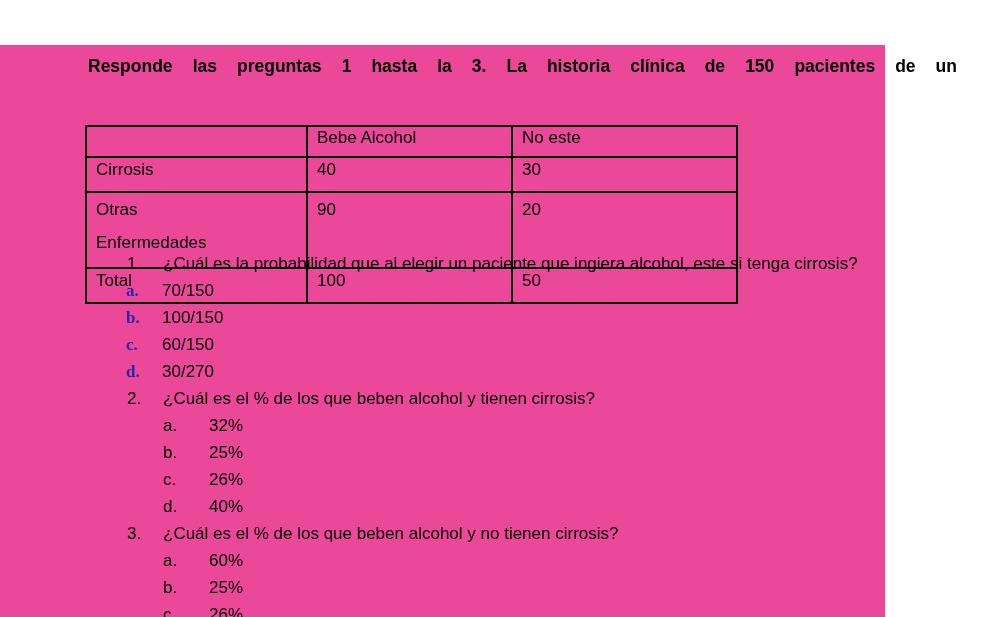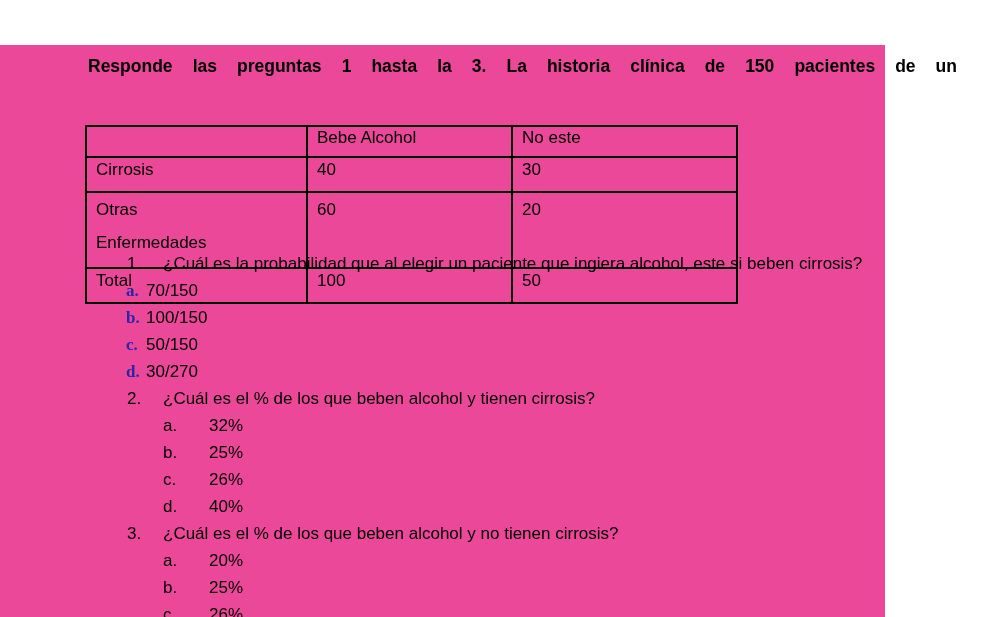--- a/index.html
+++ b/index.html
@@ -73,21 +73,21 @@
   }
   .qline .q-num   { position: absolute; left: 127px; }
   .qline .q-text  { position: absolute; left: 163px; }
   .opt-level1 .opt-letter {
     position: absolute;
     left: 126px;
     font-family: "Liberation Serif", serif;
     font-weight: bold;
     color: #2626AA;
   }
-  .opt-level1 .opt-text { position: absolute; left: 146px; text-align: center; }
+  .opt-level1 .opt-text { position: absolute; left: 162px; text-align: center; }
   .opt-level2 .opt-letter { position: absolute; left: 163px; }
   .opt-level2 .opt-text   { position: absolute; left: 209px; }
 </style>
 </head>
 <body>
 
 <div class="page">
 
   <div class="title">
     <span class="title-line justified">Responde las preguntas 1 hasta la 3. La historia clínica de 150 pacientes de un</span>
@@ -101,48 +101,48 @@
       <td class="col-b">No este</td>
     </tr>
     <tr class="row-body">
       <td>Cirrosis</td>
       <td>40</td>
       <td>30</td>
     </tr>
     <tr class="row-tall">
       <td>Otras
 Enfermedades</td>
-      <td>60</td>
+      <td>90</td>
       <td>20</td>
     </tr>
     <tr class="row-body">
       <td>Total</td>
       <td>100</td>
       <td>50</td>
     </tr>
   </tbody>
     </table>
 
   <div class="questions">
 
     <div class="qline">
       <span class="q-num">1.</span>
-      <span class="q-text">¿Cuál es la probabilidad que al elegir un paciente que ingiera alcohol, este si beben cirrosis?</span>
+      <span class="q-text">¿Cuál es la probabilidad que al elegir un paciente que ingiera alcohol, este si tenga cirrosis?</span>
     </div>
     <div class="qline opt-level1">
       <span class="opt-letter">a.</span>
       <span class="opt-text">70/150</span>
     </div>
     <div class="qline opt-level1">
       <span class="opt-letter">b.</span>
       <span class="opt-text">100/150</span>
     </div>
     <div class="qline opt-level1">
       <span class="opt-letter">c.</span>
-      <span class="opt-text">50/150</span>
+      <span class="opt-text">60/150</span>
     </div>
     <div class="qline opt-level1">
       <span class="opt-letter">d.</span>
       <span class="opt-text">30/270</span>
     </div>
 
     <div class="qline">
       <span class="q-num">2.</span>
       <span class="q-text">¿Cuál es el % de los que beben alcohol y tienen cirrosis?</span>
     </div>
@@ -162,21 +162,21 @@
       <span class="opt-letter">d.</span>
       <span class="opt-text">40%</span>
     </div>
 
     <div class="qline">
       <span class="q-num">3.</span>
       <span class="q-text">¿Cuál es el % de los que beben alcohol y no tienen cirrosis?</span>
     </div>
     <div class="qline opt-level2">
       <span class="opt-letter">a.</span>
-      <span class="opt-text">20%</span>
+      <span class="opt-text">60%</span>
     </div>
     <div class="qline opt-level2">
       <span class="opt-letter">b.</span>
       <span class="opt-text">25%</span>
     </div>
     <div class="qline opt-level2">
       <span class="opt-letter">c.</span>
       <span class="opt-text">26%</span>
     </div>
     <div class="qline opt-level2">

